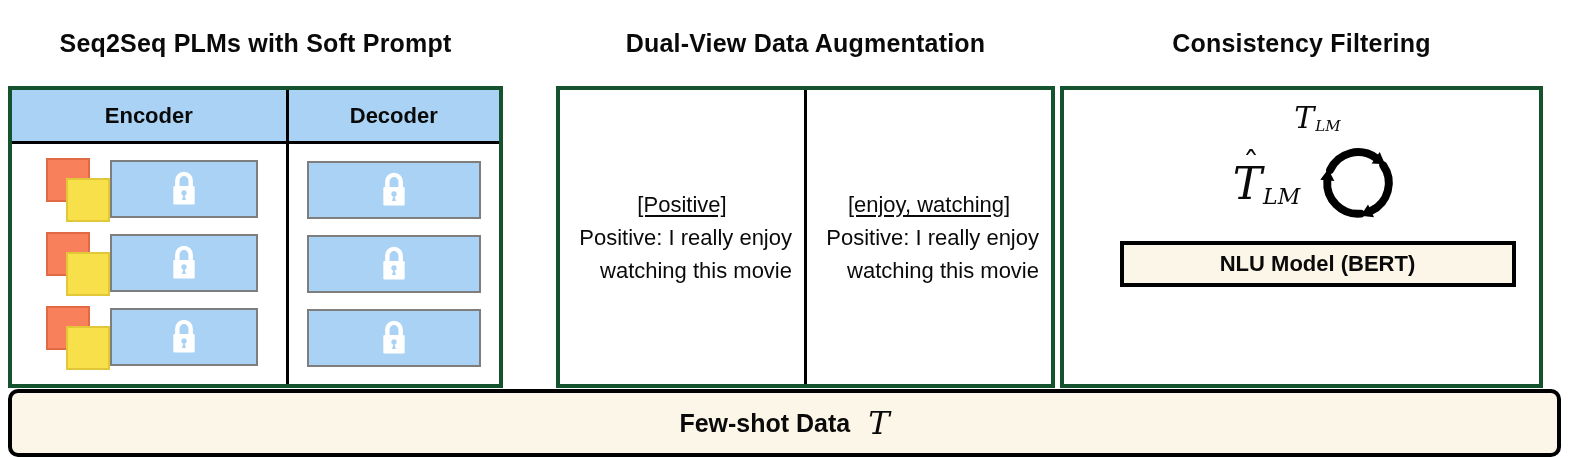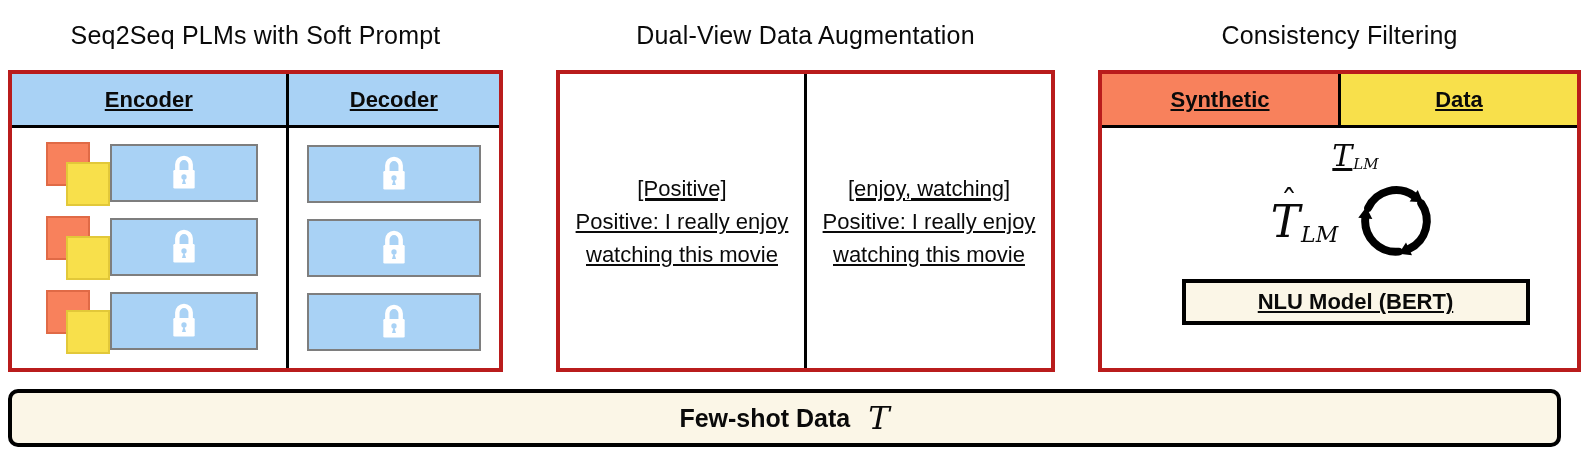--- a/index.html
+++ b/index.html
@@ -4,29 +4,29 @@
 <style>
   html,body { margin:0; padding:0; background:#fff; }
   .canvas {
     position:relative; width:1581px; height:457px; background:#fff;
     font-family:"Liberation Sans", sans-serif; color:#0a0a0a;
     overflow:hidden;
   }
   .panel { position:absolute; top:0; }
   #panel-seq2seq   { left:8px;    width:495px; }
   #panel-dualview  { left:556px;  width:499px; }
-  #panel-filtering { left:1078px; width:483px;padding-left:20px; }
+  #panel-filtering { left:1040px; width:483px;padding-left:20px; }
 
   .panel-title {
-    height:70px; display:flex; align-items:center; justify-content:center;
-    font-size:25px; font-weight:400; letter-spacing:0.2px;
+    height:86px; display:flex; align-items:center; justify-content:center;
+    font-size:25px; font-weight:700; letter-spacing:0.2px;
   }
   .table {
-    box-sizing:border-box; height:302px; border:4px solid #b91c1c;
-    background:#fff; display:flex; flex-direction:column;text-decoration:underline;
+    box-sizing:border-box; height:302px; border:4px solid #14532d;
+    background:#fff; display:flex; flex-direction:column;
   }
   .thead { flex:none; height:54px; display:flex; border-bottom:3px solid #000; box-sizing:border-box; }
   .th {
     display:flex; align-items:center; justify-content:center;
     font-size:22px; font-weight:700; box-sizing:border-box;
   }
   .th + .th { border-left:3px solid #000;text-align:center; }
   .th.w-lg { flex:1.3; } .th.w-sm { flex:1; } .th.w-eq { flex:1; }
   .bg-blue   { background:var(--header_blue,#A9D2F5); }
   .bg-orange { background:var(--header_orange,#F8815C); }
@@ -47,45 +47,45 @@
     background:var(--header_blue,#A9D2F5); border:2px solid #7e7e7e;
     display:flex; align-items:center; justify-content:center; z-index:3;
   }
   .dec-row { position:relative; height:64px; display:flex; align-items:center; justify-content:center; }
   .lockbox.dec { position:static; width:174px; }
   .lock-svg { width:32px; height:40px; display:block; }
 
   
   .cell {
     flex:1; display:flex; flex-direction:column; align-items:center; justify-content:center;
-    text-align:center; font-size:22px; line-height:33px; padding:0 12px; box-sizing:border-box;
+    text-align:right; font-size:22px; line-height:33px; padding:0 12px; box-sizing:border-box;
   }
   .cell + .cell { border-left:3px solid #000; }
   .tag { text-decoration:underline; text-underline-offset:3px; }
 
   
   .filter-body { flex:1; display:block; text-align:center; min-height:0;margin-left:32px; }
   .mathfont, .scriptT, .msub { font-family:"DejaVu Serif", serif; font-style:italic; }
   .math-top { margin-top:10px; font-size:30px; }
   .math-row { margin-top:4px; display:flex; align-items:center; justify-content:center; gap:14px; font-size:44px; }
   .msub { font-size:0.5em; vertical-align:-0.22em; margin-left:1px; }
   .hat-wrap { position:relative; display:inline-block; }
   .hat { position:absolute; top:-0.40em; left:62%; transform:translateX(-50%); font-size:0.75em; font-style:normal; }
   .op { font-style:normal; margin:0 8px; font-family:"DejaVu Serif", serif; }
   .cycle-svg { width:88px; height:88px; display:block; }
   .nlu-box {
-    width:348px; height:46px; margin:14px auto 0; box-sizing:border-box;
+    width:396px; height:46px; margin:14px auto 0; box-sizing:border-box;
     border:4px solid #000; background:var(--panel_cream,#FBF6E7);
     display:flex; align-items:center; justify-content:center;
     font-size:22px; font-weight:700; font-family:"Liberation Sans", sans-serif;
   }
 
   
   .footer {
-    position:absolute; left:8px; top:389px; width:1553px; height:58px; box-sizing:border-box;
+    position:absolute; left:8px; top:389px; width:1553px; height:68px; box-sizing:border-box;
     border:4px solid #000; border-radius:10px; background:var(--panel_cream,#FBF6E7);
     display:flex; align-items:center; justify-content:center; gap:18px;
   }
   .footer-label { font-size:25px; font-weight:700; }
   .footer-symbol { font-size:32px; font-weight:400; }
 </style>
 </head>
 <body>
 
 <div class="canvas">
@@ -184,24 +184,20 @@
           <div class="tag">[enjoy, watching]</div>
           <div class="sent">Positive: I really enjoy watching this movie</div>
         </div>
       </div>
     </div>
   </section>
 
   <section class="panel" id="panel-filtering">
     <div class="panel-title">Consistency Filtering</div>
     <div class="table">
-      <div class="thead">
-        <div class="th w-eq bg-orange">Synthetic</div>
-        <div class="th w-eq bg-yellow">Data</div>
-      </div>
       <div class="filter-body">
         <div class="math-top"><span class="scriptT">T</span><sub class="msub">LM</sub></div>
         <div class="math-row">
           <span class="mathfont"><span class="hat-wrap"><span class="hat">ˆ</span><span class="scriptT">T</span></span><sub class="msub">LM</sub></span>
           <svg class="cycle-svg" viewBox="0 0 100 100">
             <g stroke="#000" stroke-width="9" fill="none" stroke-linecap="round">
               <path d="M18.3 35.2 A35 35 0 0 1 70.1 21.3"></path>
               <g transform="rotate(120 50 50)">
                   <path d="M18.3 35.2 A35 35 0 0 1 70.1 21.3"></path>
                 </g>

